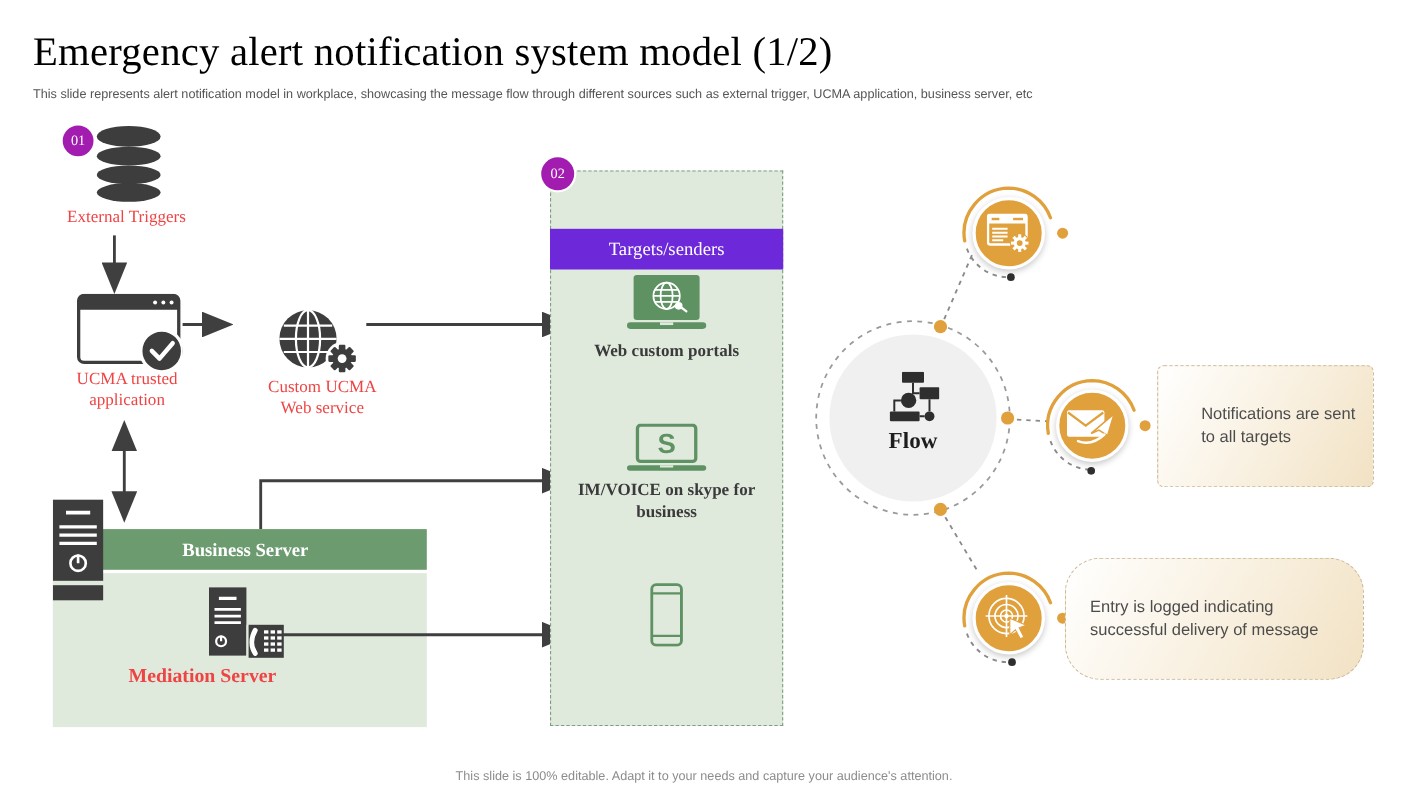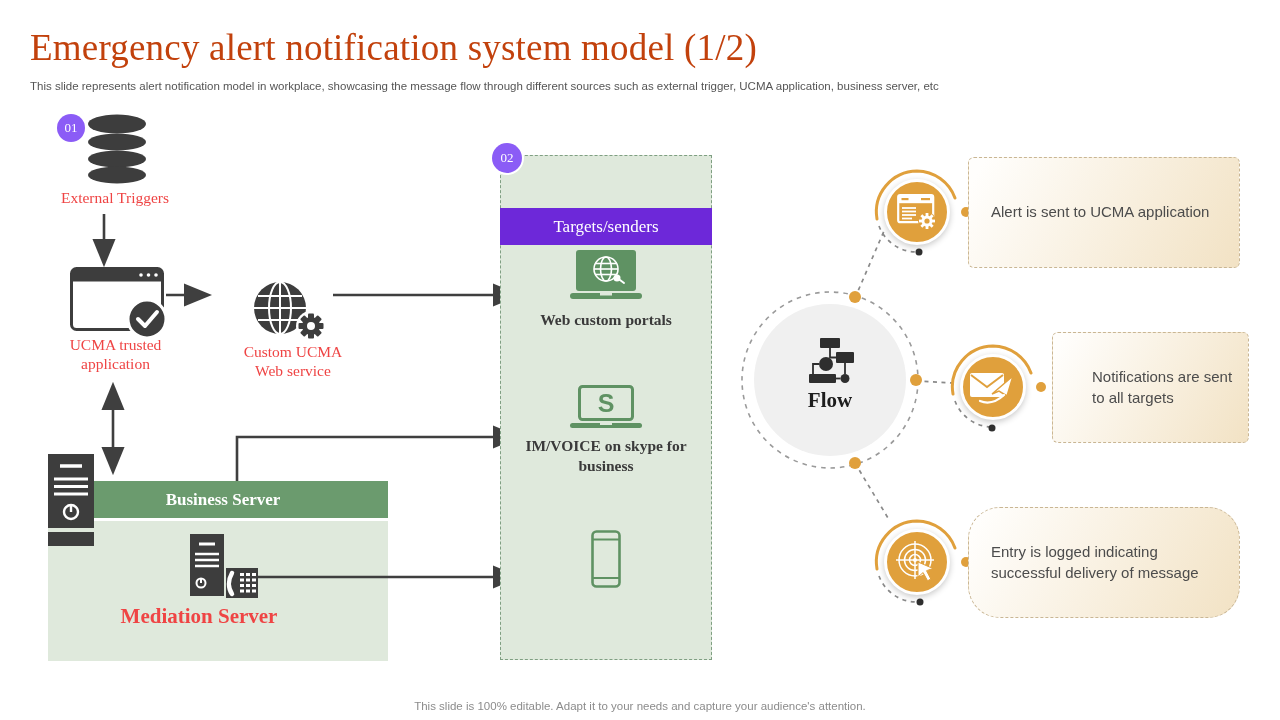--- a/index.html
+++ b/index.html
@@ -1,26 +1,26 @@
 <!DOCTYPE html>
 <html><head>
 <meta charset="utf-8">
 <style>
   html,body{margin:0;padding:0;background:#fff;}
   .slide{position:relative;width:1280px;height:720px;background:#ffffff;overflow:hidden;
          font-family:"Liberation Serif","DejaVu Serif",serif;}
   .abs{position:absolute;}
 
   
-  .title{left:30px;top:26px;width:900px;font-size:37px;color:#c2410c;letter-spacing:.2px;}
+  .title{left:30px;top:26px;width:900px;font-size:37px;color:#000000;letter-spacing:.2px;}
   .subtitle{left:30px;top:80px;width:990px;font-size:11.5px;color:#555;
             font-family:"Liberation Sans",sans-serif;}
 
   
-  .badge{border-radius:50%;background:#8b5cf6;color:#fff;display:flex;align-items:center;
+  .badge{border-radius:50%;background:#a21caf;color:#fff;display:flex;align-items:center;
          justify-content:center;font-size:13px;z-index:6;}
   .badge1{left:57px;top:114px;width:28px;height:28px;}
   .badge2{left:492px;top:143px;width:30px;height:30px;box-shadow:0 0 0 2px #fff;}
 
   
   .diag-label{color:#ef4444;text-align:center;font-size:15.5px;line-height:1.25;}
   .lbl-ext{left:35px;top:188px;width:160px;}
   .lbl-ucma{left:38px;top:335px;width:155px;}
   .lbl-web{left:238px;top:342px;width:110px;}
 
@@ -31,21 +31,21 @@
                 color:#fff;display:flex;align-items:center;justify-content:center;font-size:17px;margin-top:39px;}
   .target-label{color:#3a3a3a;text-align:center;font-size:15.5px;font-weight:600;line-height:1.3;z-index:3;}
   .tl1{left:510px;top:310px;width:192px;}
   .tl2{left:510px;top:436px;width:192px;}
   .tl3{left:510px;top:590px;width:192px;}
 
   
   .biz-bar{left:58px;top:481px;width:330px;height:37px;background:#6b9b6e;color:#fff;
            display:flex;align-items:center;justify-content:center;font-size:17px;font-weight:600;z-index:1;}
   .med-box{left:48px;top:521px;width:340px;height:140px;background:#dfe9dc;z-index:0;}
-  .lbl-med{left:48px;top:603px;width:272px;font-size:21px;font-weight:600;z-index:2;margin-left:15px;}
+  .lbl-med{left:48px;top:603px;width:272px;font-size:18px;font-weight:600;z-index:2;}
 
   
   .flow-text{left:770px;top:388px;width:120px;text-align:center;font-size:21px;font-weight:700;
              color:#1d1d1d;z-index:3;}
 
   
   .oc{width:66px;height:66px;border-radius:50%;background:#e0a03c;border:3px solid #fff;
       box-shadow:0 2px 6px rgba(0,0,0,.22);box-sizing:border-box;z-index:4;
       display:flex;align-items:center;justify-content:center;}
   .oc1{left:884px;top:179px;} .oc2{left:960px;top:354px;} .oc3{left:884px;top:529px;}
@@ -279,23 +279,20 @@
         <rect x="28.6" y="19" width="2.8" height="3.2" transform="rotate(90 30 27)"></rect>
         <rect x="28.6" y="19" width="2.8" height="3.2" transform="rotate(135 30 27)"></rect>
         <rect x="28.6" y="19" width="2.8" height="3.2" transform="rotate(180 30 27)"></rect>
         <rect x="28.6" y="19" width="2.8" height="3.2" transform="rotate(225 30 27)"></rect>
         <rect x="28.6" y="19" width="2.8" height="3.2" transform="rotate(270 30 27)"></rect>
         <rect x="28.6" y="19" width="2.8" height="3.2" transform="rotate(315 30 27)"></rect>
       </g>
       <circle cx="30" cy="27" r="2.6" fill="#e0a03c"></circle>
     </svg>
   </div>
-  <div class="abs cbox cb1">
-    <div class="cbox-text">Alert is sent to UCMA application</div>
-  </div>
 
   <div class="abs oc oc2">
     <svg width="46" height="38" viewBox="0 0 46 38">
       <rect x="0" y="5" width="34" height="24" rx="2" fill="#fff"></rect>
       <path d="M1,7 L17,19 L33,7" fill="none" stroke="#e0a03c" stroke-width="2"></path>
       <polygon points="22,26 43,8 37,28 29,23" fill="#fff" stroke="#e0a03c" stroke-width="1.5"></polygon>
       <path d="M10,33 Q22,38 34,27" fill="none" stroke="#fff" stroke-width="2.2" stroke-linecap="round"></path>
     </svg>
   </div>
   <div class="abs cbox cb2">

